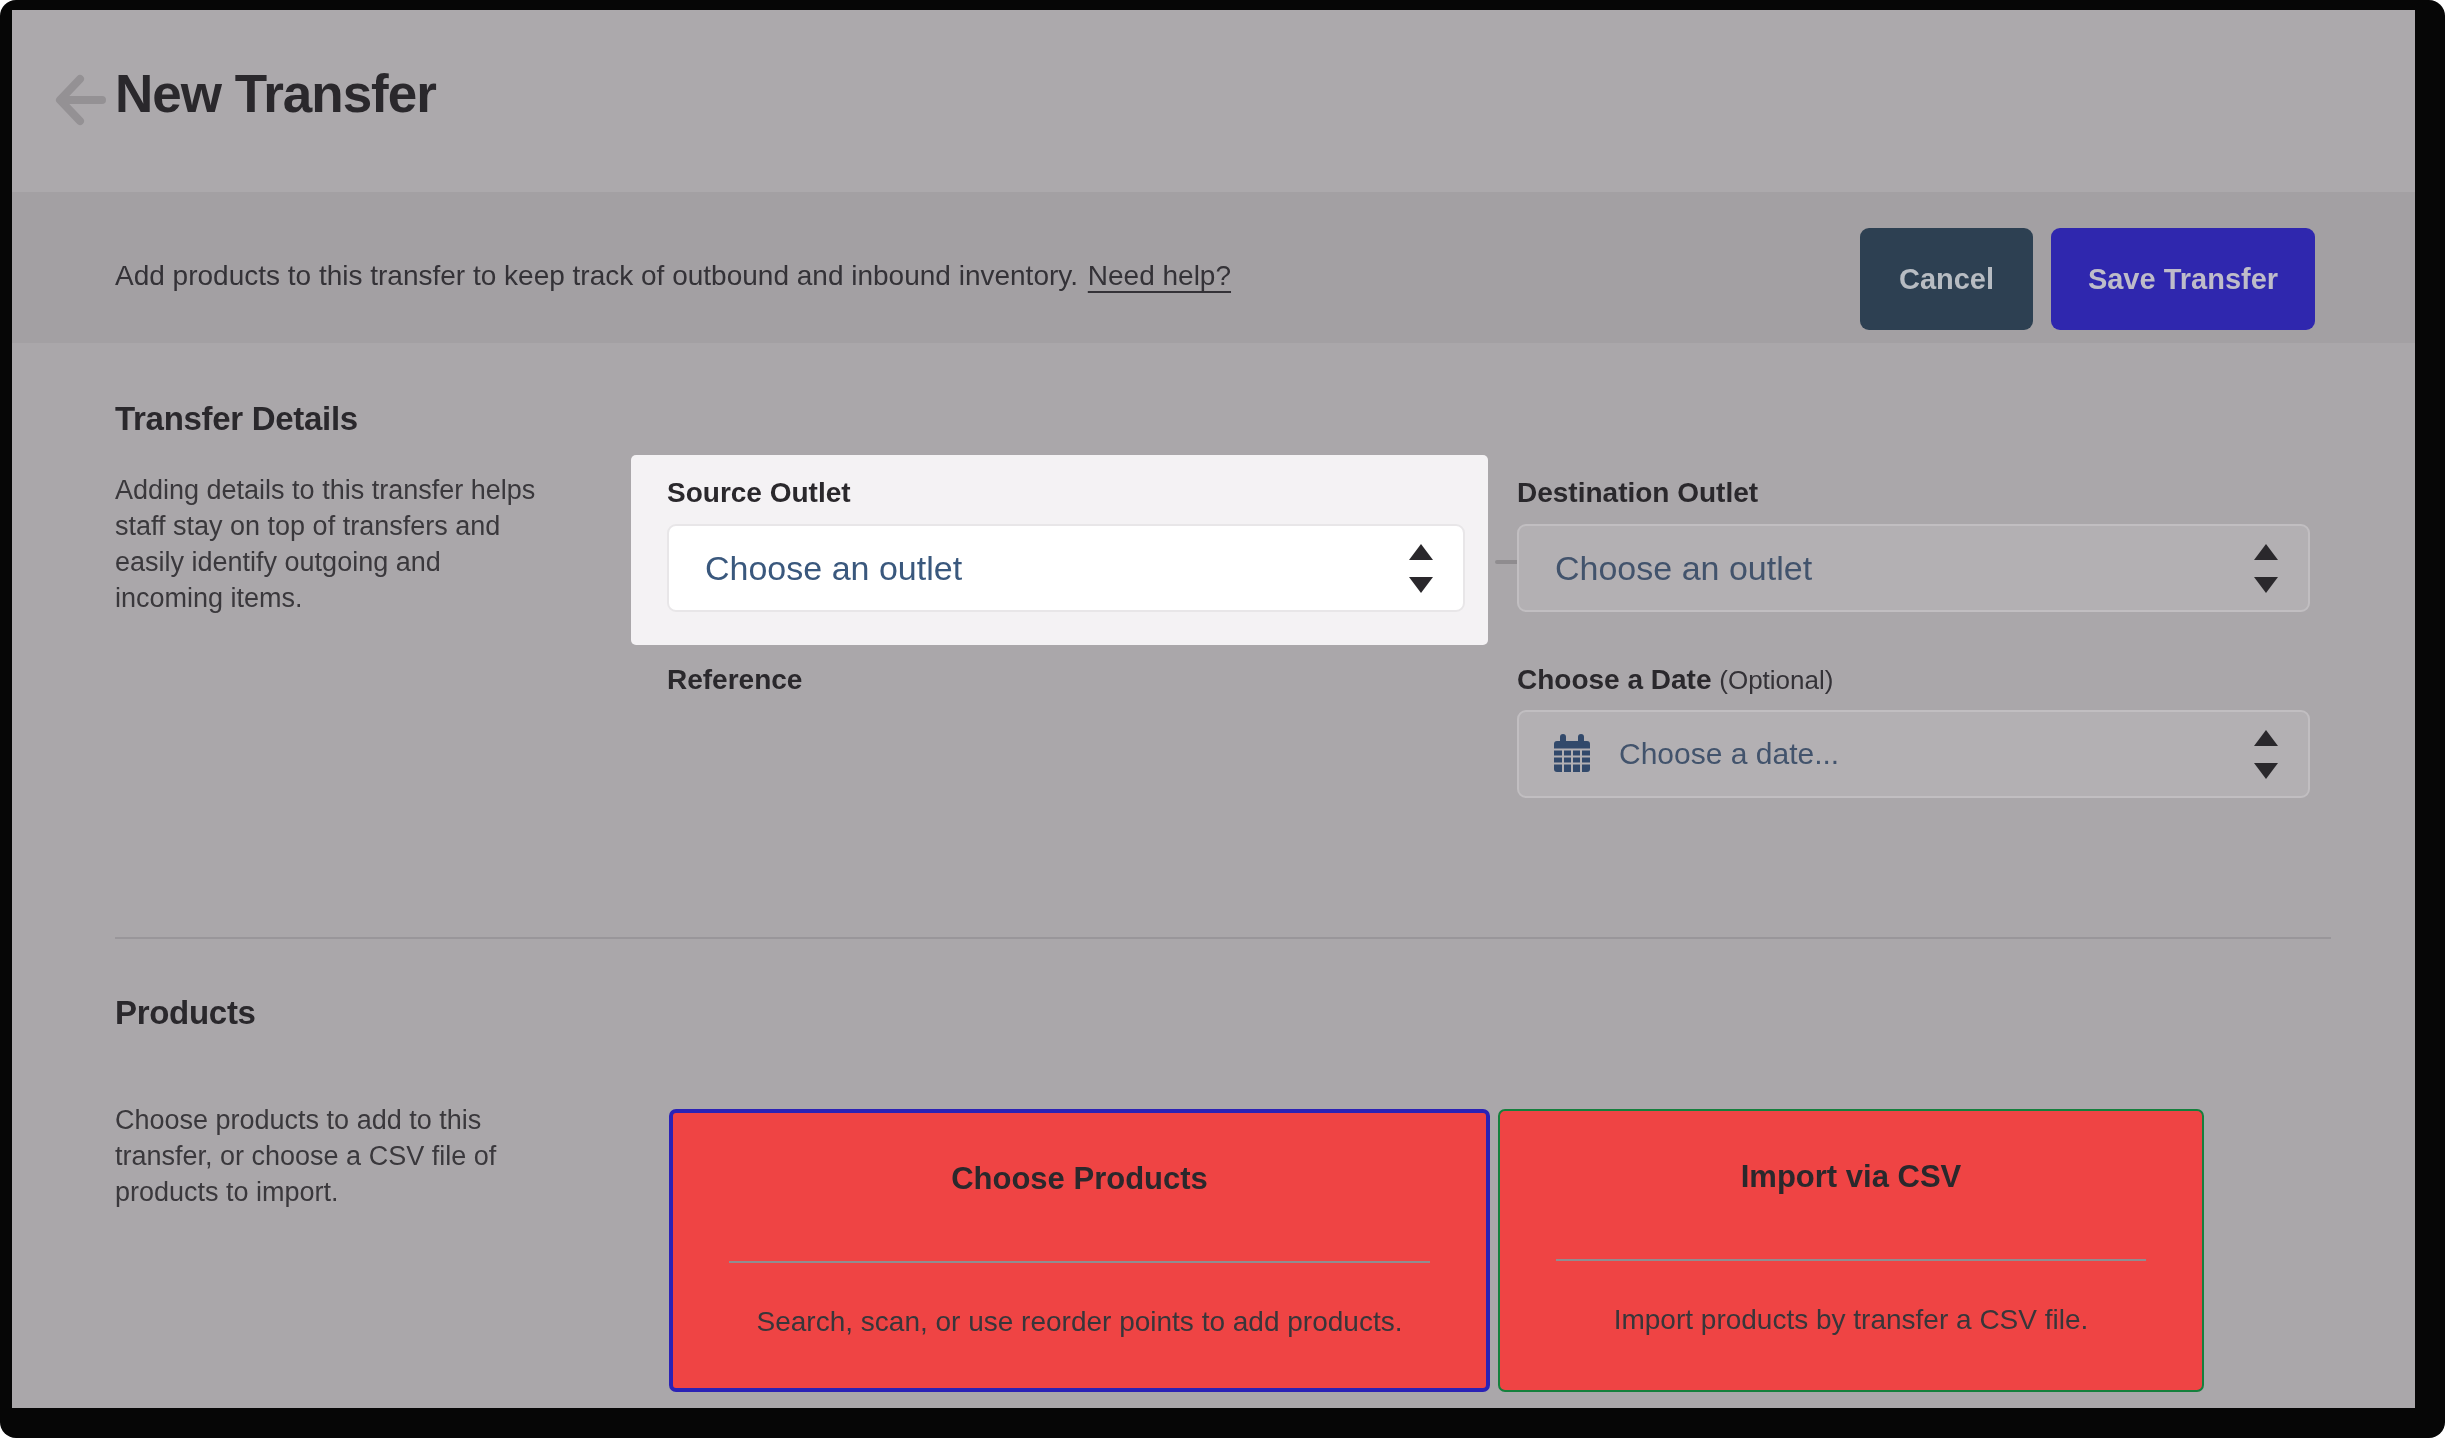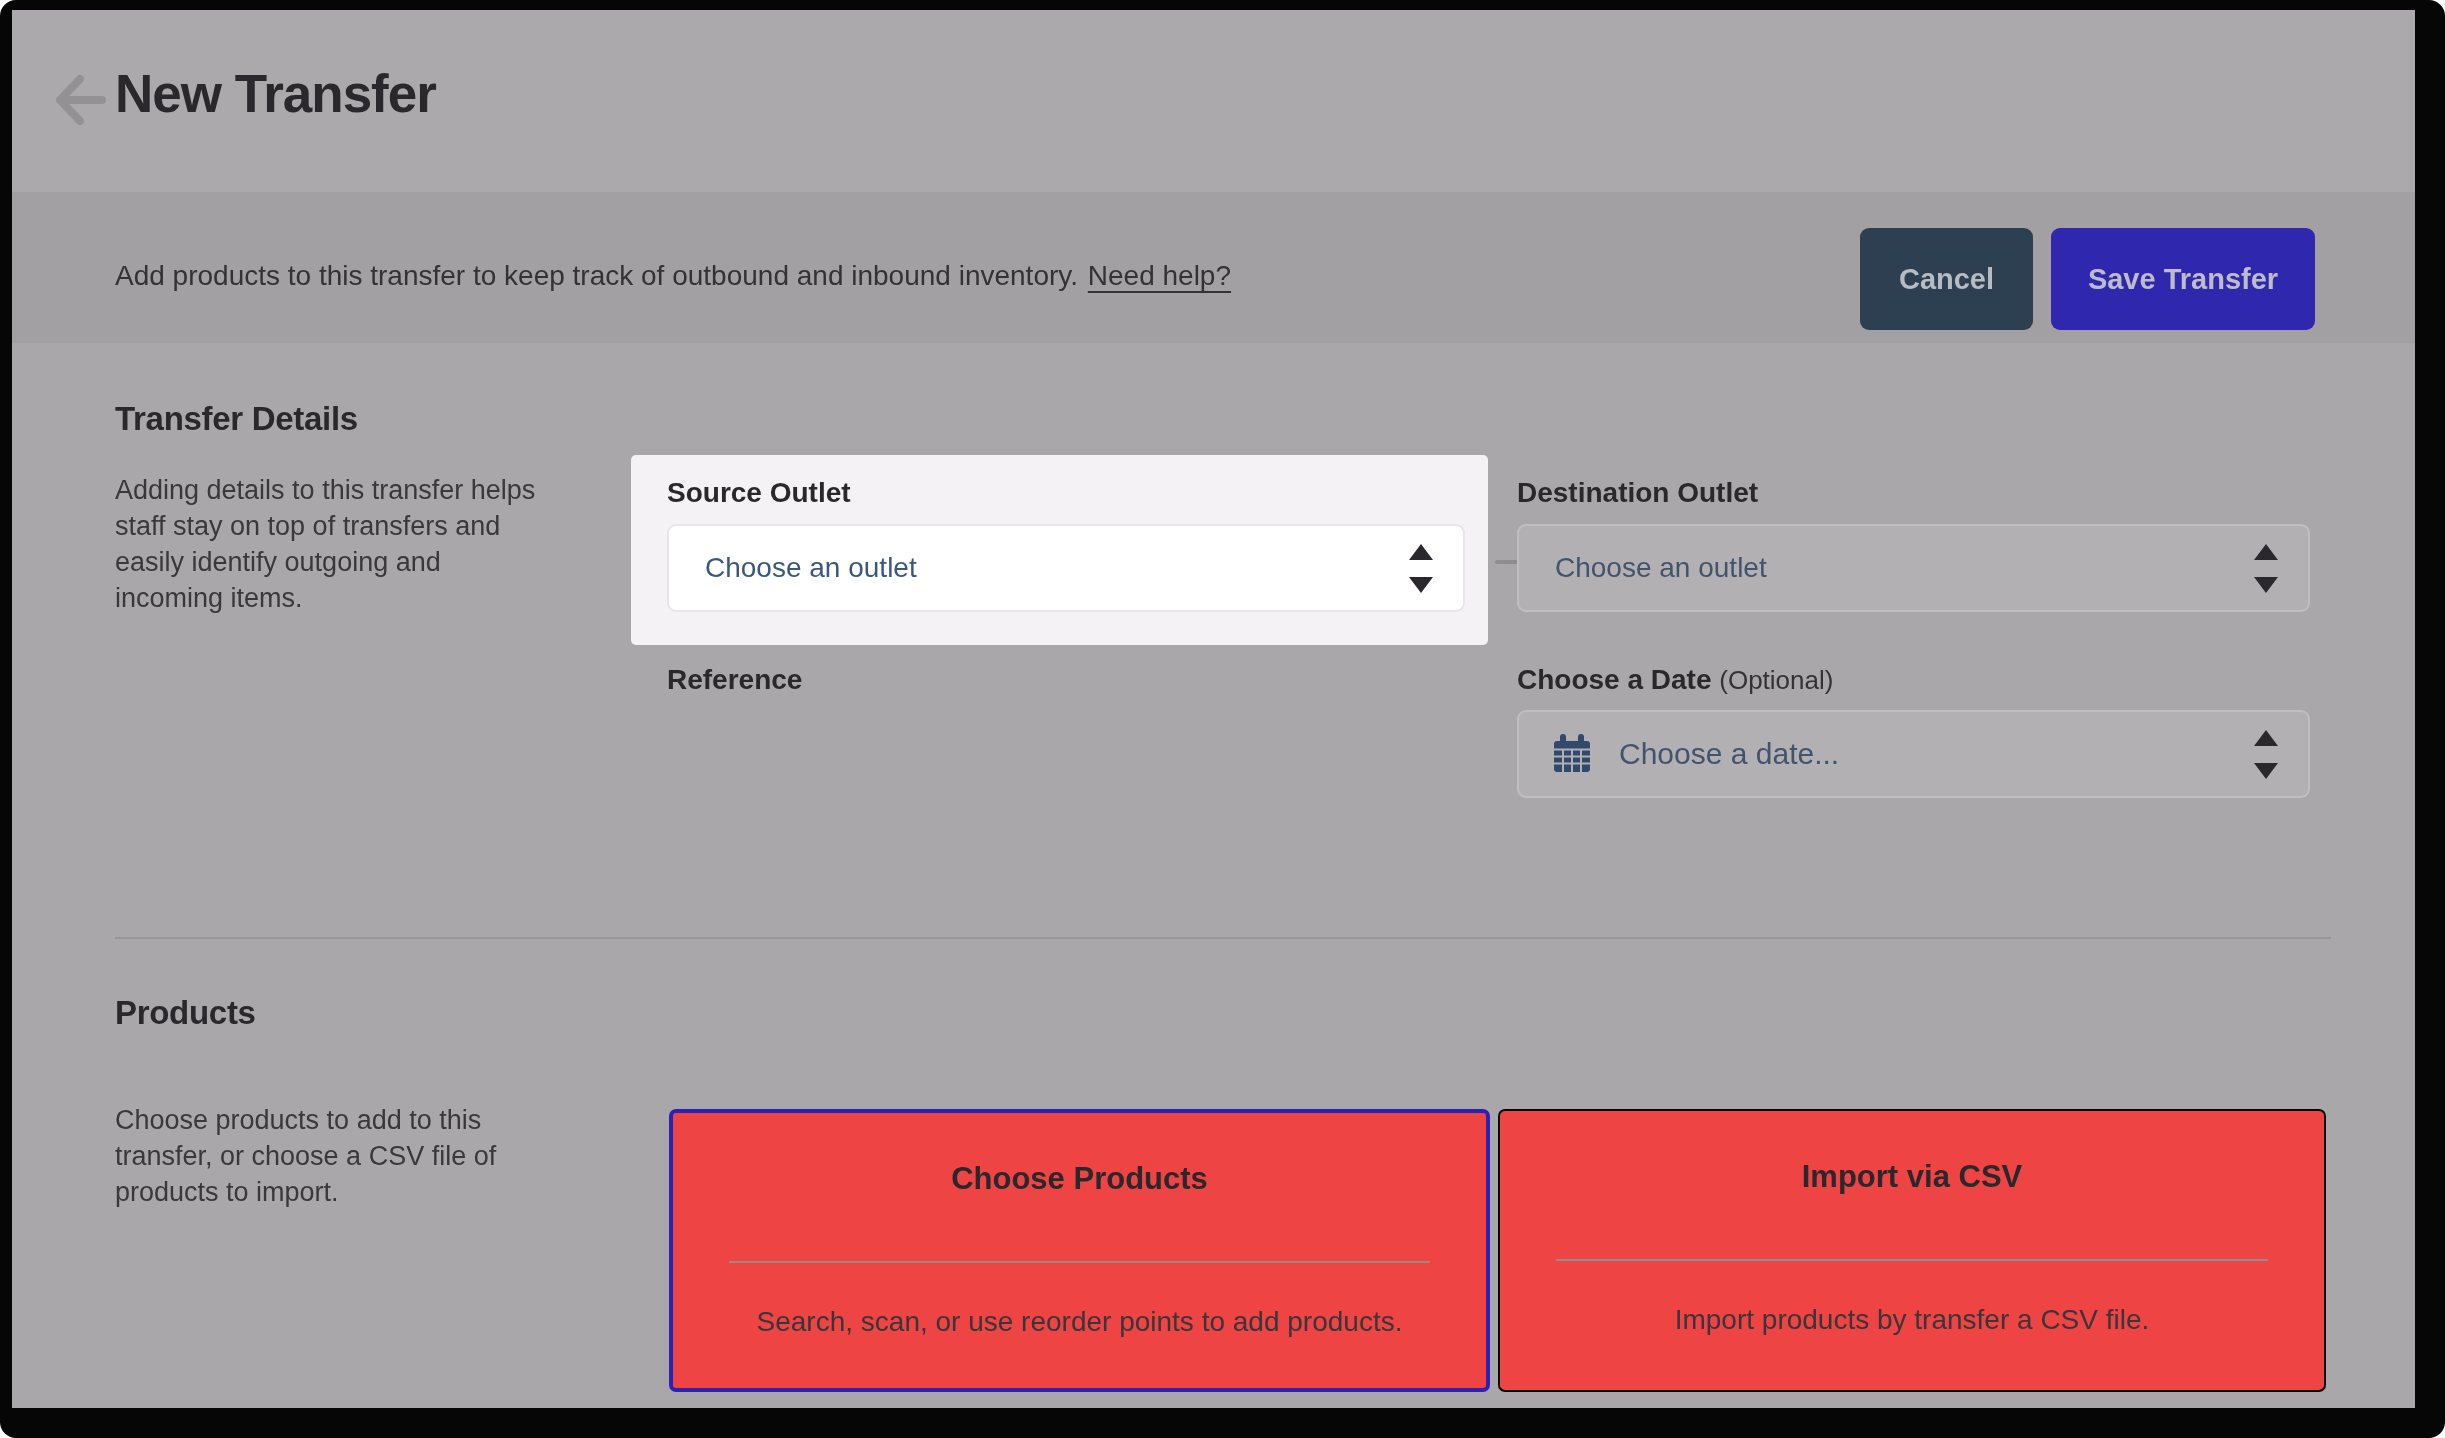--- a/index.html
+++ b/index.html
@@ -27,40 +27,40 @@
   
   .spotlight{position:absolute;left:619px;top:445px;width:857px;height:190px;background:#F4F2F4;border-radius:5px;}
 
   .field-label{position:absolute;margin:0;font-size:28px;line-height:34px;font-weight:700;color:#2A282C;}
   .optional{font-weight:400;font-size:26px;color:#343237;}
 
   .select,.text-input{position:absolute;box-sizing:border-box;height:88px;border-radius:9px;display:flex;align-items:center;}
   .select{cursor:pointer;}
   .select-white{background:#FFFFFF;border:2px solid #E8E6E8;}
   .select-dim{background:#B3B0B3;border:2px solid #C1BEC1;}
-  .select-value{padding-left:36px;font-size:28px;color:#3A587D;}
+  .select-value{padding-left:36px;font-size:34px;color:#3A587D;}
   .select-dim .select-value{color:#42536C;}
   .input-value{padding-left:36px;font-size:29px;color:#38363A;}
 
   .spinner{position:absolute;right:30px;top:0;height:100%;display:flex;flex-direction:column;justify-content:center;gap:17px;}
   .tri{width:0;height:0;border-left:12px solid transparent;border-right:12px solid transparent;}
   .tri-up{border-bottom:16px solid #2A282C;}
   .tri-down{border-top:16px solid #2A282C;}
 
   .calendar-icon{margin-left:34px;flex:0 0 auto;}
   .date-value{padding-left:28px;font-size:30px;color:#42536C;}
 
   .transfer-arrow{position:absolute;left:1481px;top:536px;}
 
   .divider{position:absolute;left:103px;top:927px;width:2216px;height:2px;background:#99969A;}
 
   
   .card{position:absolute;top:1099px;height:283px;box-sizing:border-box;border-radius:7px;background:#ef4444;cursor:pointer;}
   .card-selected{left:657px;width:821px;border:4px solid #2B22B5;}
-  .card-plain{left:1486px;width:828px;border:2px solid #000000;}
+  .card-plain{left:1486px;width:706px;border:2px solid #15803d;}
   .card-title{margin:46px 0 0 0;text-align:center;font-size:31px;line-height:40px;font-weight:700;color:#2A282C;}
   .card-divider{width:calc(100% - 112px);height:2px;background:#908D90;margin:62px auto 0 auto;}
   .card-sub{margin:42px 0 0 0;text-align:center;font-size:28px;line-height:34px;color:#38363A;}
 </style>
 </head>
 <body>
 
 <div class="frame">
   <div class="screen">
 

